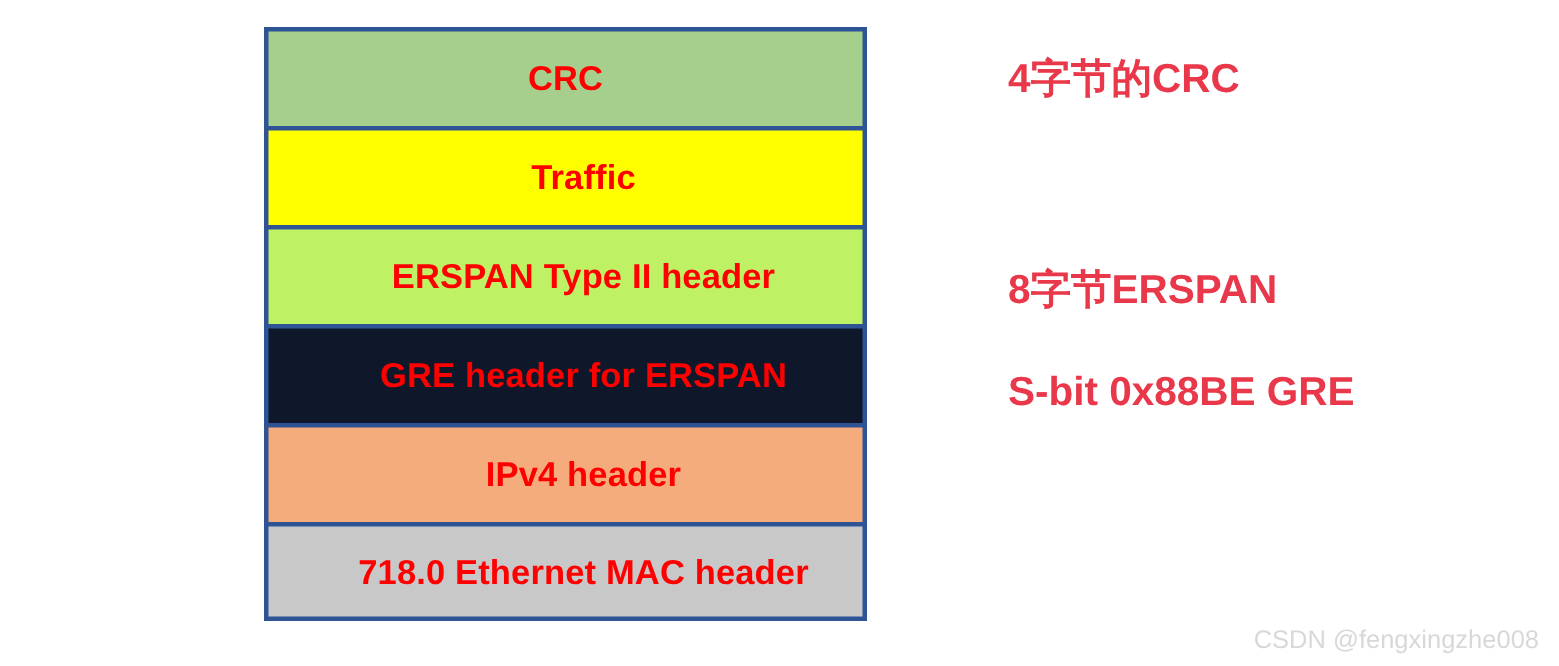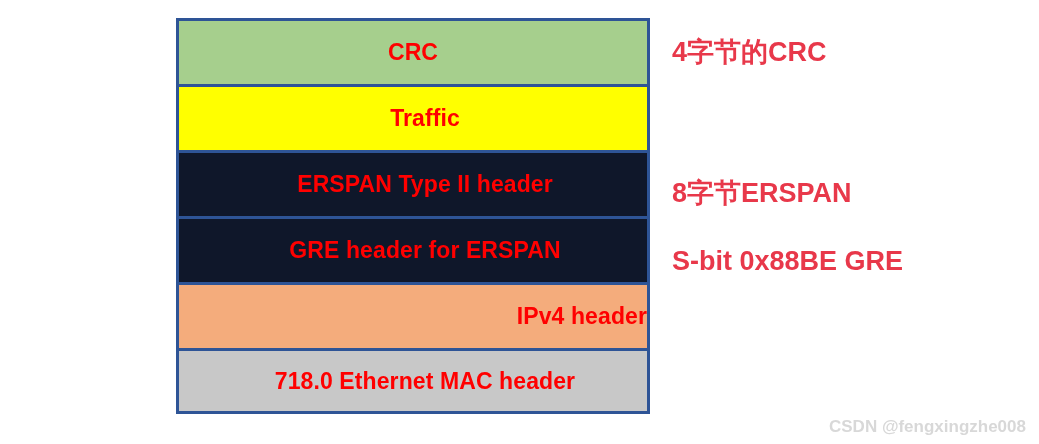--- a/index.html
+++ b/index.html
@@ -18,21 +18,21 @@
   #diagram-root {
     position: absolute;
     inset: 0;
   }
 
   
   .stack {
     position: absolute;
     left: 176px;
     top: 18px;
-    width: 474px;
+    width: 402px;
     display: flex;
     flex-direction: column;
   }
 
   .layer {
     height: 66px;
     box-sizing: border-box;
     border: 3px solid #2e5496;
     border-bottom-width: 0;
     display: flex;
@@ -72,50 +72,50 @@
   .annotation.a1 { top: 180px; }
   .annotation.a2 { top: 248px; }
 
   
   .watermark {
     position: absolute;
     right: 13px;
     bottom: 9px;
     color: #d8d8d8;
     font-size: 17px;
-    font-weight: bold;
+    font-weight: normal;
     white-space: nowrap;
     line-height: 1;
     user-select: none;
   }
 </style>
 </head>
 <body>
 
 <div id="diagram-root">
 
   <div class="stack">
 
     <div class="layer" style="background-color: rgb(166, 207, 141); border-color: rgb(46, 84, 150);">
       <span class="layer-label" style="color: rgb(255, 0, 0);">CRC</span>
     </div>
 
     <div class="layer" style="background-color: rgb(255, 255, 0); border-color: rgb(46, 84, 150);">
       <span class="layer-label" style="color: rgb(255, 0, 0);">Traffic</span>
     </div>
 
-    <div class="layer" style="background-color: #0f172a; border-color: rgb(46, 84, 150);">
+    <div class="layer" style="background-color: #bef264; border-color: rgb(46, 84, 150);">
       <span class="layer-label" style="color: rgb(255, 0, 0);">ERSPAN Type II header</span>
     </div>
 
     <div class="layer" style="background-color: #0f172a; border-color: rgb(46, 84, 150);">
       <span class="layer-label" style="color: rgb(255, 0, 0);">GRE header for ERSPAN</span>
     </div>
 
-    <div class="layer" style="background-color: rgb(244, 172, 124); border-color: rgb(46, 84, 150); justify-content: flex-end;">
+    <div class="layer" style="background-color: rgb(244, 172, 124); border-color: rgb(46, 84, 150);">
       <span class="layer-label" style="color: rgb(255, 0, 0);">IPv4 header</span>
     </div>
 
     <div class="layer" style="background-color: rgb(200, 200, 200); border-color: rgb(46, 84, 150);">
       <span class="layer-label" style="color: rgb(255, 0, 0);">718.0 Ethernet MAC header</span>
     </div>
 
   </div>
 
   <div class="annotation a0" style="color: rgb(232, 56, 74);">4字节的CRC</div>

